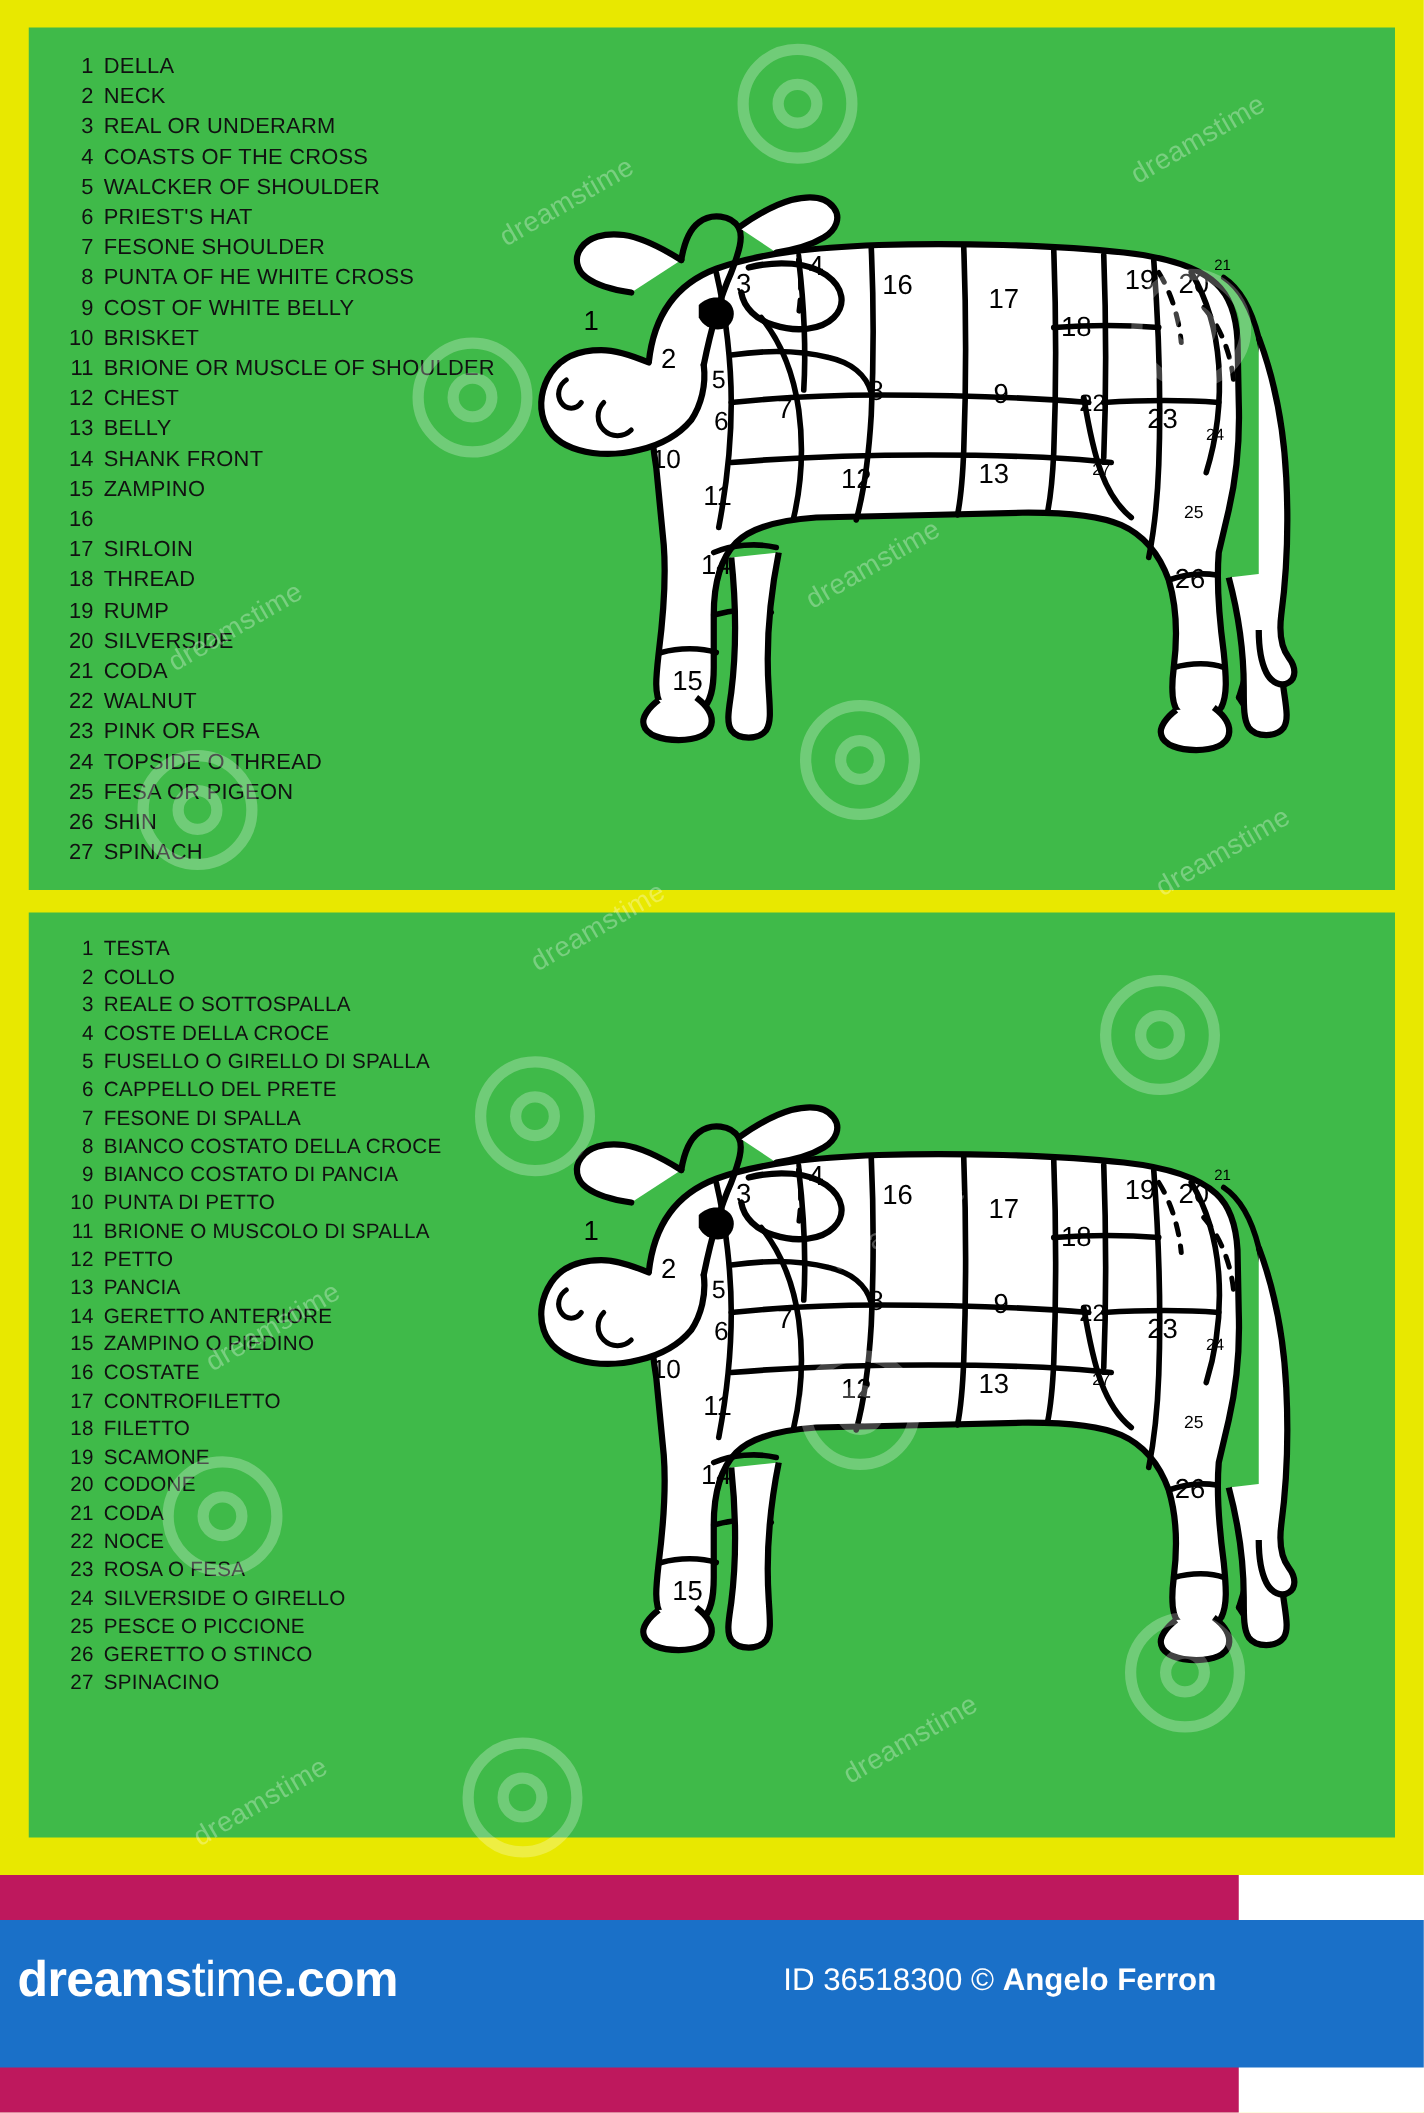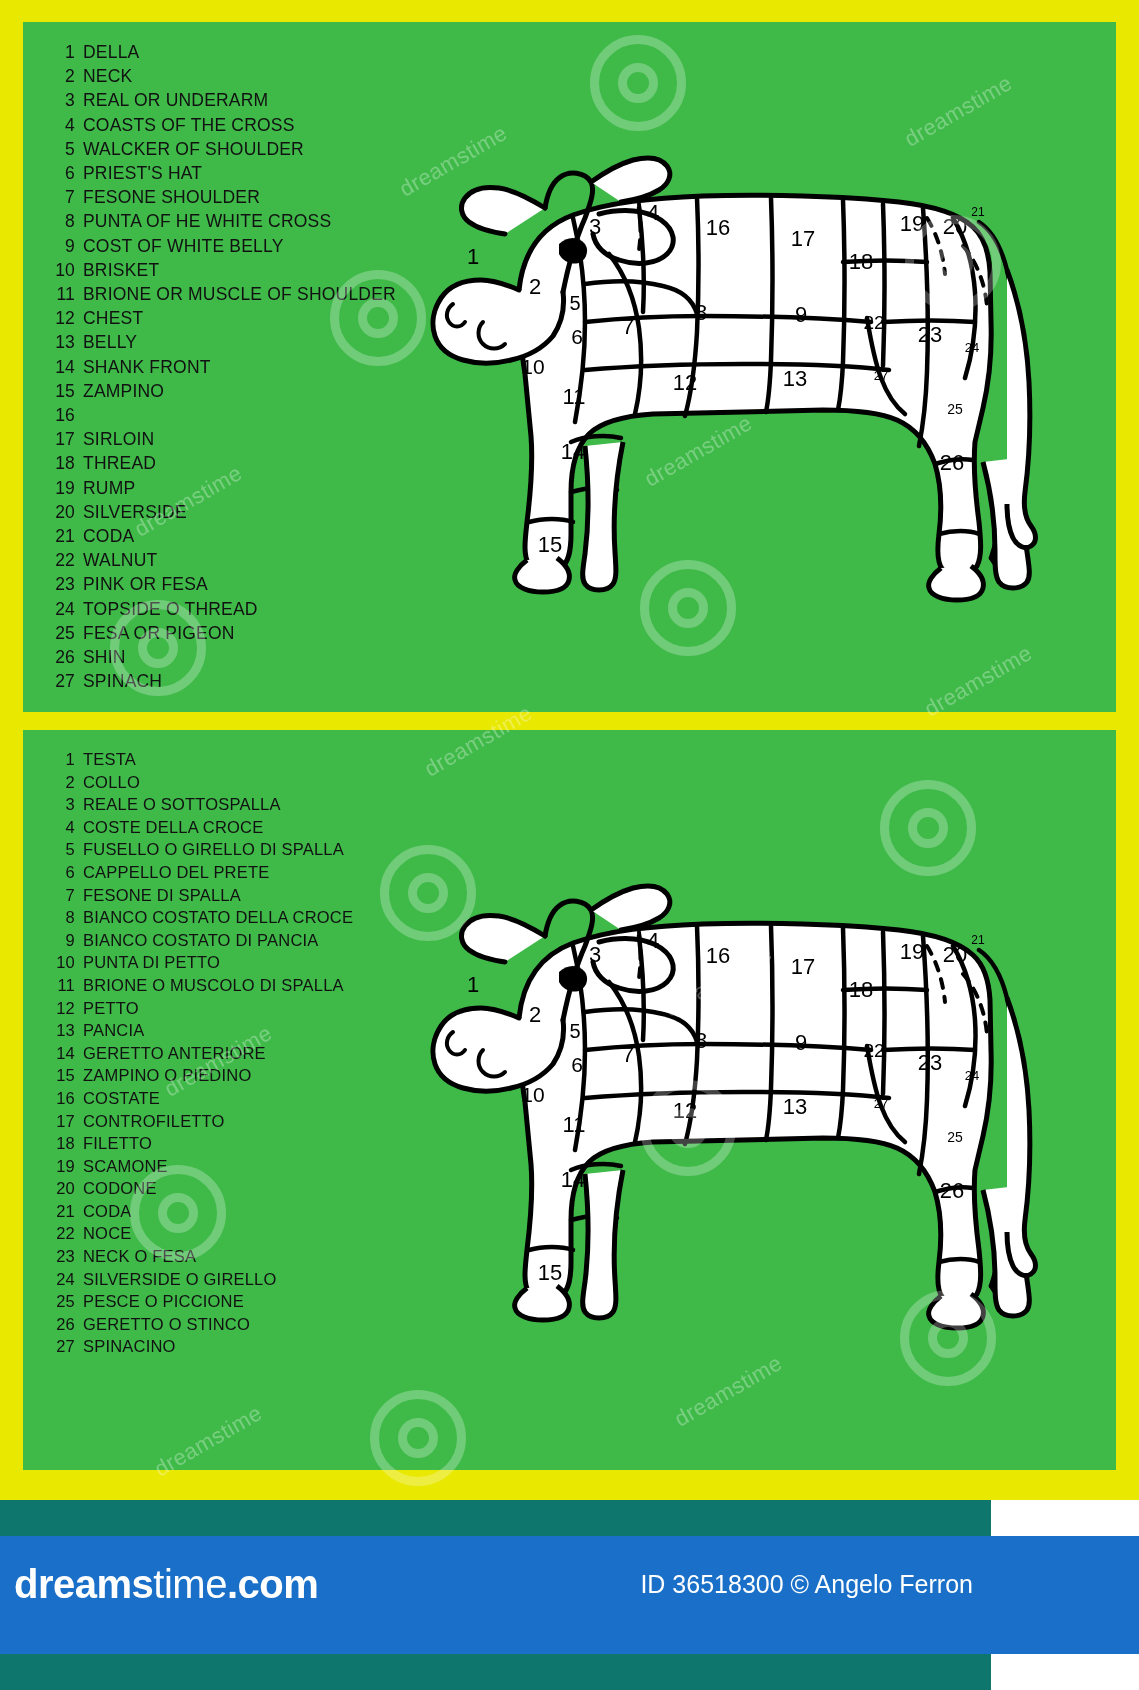--- a/index.html
+++ b/index.html
@@ -112,21 +112,21 @@
     box-sizing: border-box;
   }
 
   
   .footer {
     position: absolute;
     left: 0;
     top: 1500px;
     width: 991px;
     height: 190px;
-    background: #0f766e;
+    background: #be185d;
   }
   .footer-bar {
     position: absolute;
     left: 0;
     top: 36px;
     width: 1139px;
     height: 118px;
     background: #1a70c8;
   }
   .footer-logo {
@@ -139,21 +139,21 @@
   }
   .footer-logo .bold { font-weight: bold; }
   .footer-right {
     position: absolute;
     right: 18px;
     top: 70px;
     font-size: 25px;
     color: #ffffff;
     white-space: nowrap;
   }
-  .footer-right .author { font-weight: normal; }
+  .footer-right .author { font-weight: bold; }
 </style>
 </head>
 <body>
 
 <div class="stock-page">
 
   <div class="poster">
 
     <div class="panel panel-top">
       <div class="legend legend-top">
@@ -469,21 +469,21 @@
         <div class="legend-row">
             <span class="legend-num">21</span>
             <span class="legend-label">CODA</span>
           </div>
         <div class="legend-row">
             <span class="legend-num">22</span>
             <span class="legend-label">NOCE</span>
           </div>
         <div class="legend-row">
             <span class="legend-num">23</span>
-            <span class="legend-label">NECK O FESA</span>
+            <span class="legend-label">ROSA O FESA</span>
           </div>
         <div class="legend-row">
             <span class="legend-num">24</span>
             <span class="legend-label">SILVERSIDE  O GIRELLO</span>
           </div>
         <div class="legend-row">
             <span class="legend-num">25</span>
             <span class="legend-label">PESCE O PICCIONE</span>
           </div>
         <div class="legend-row">

